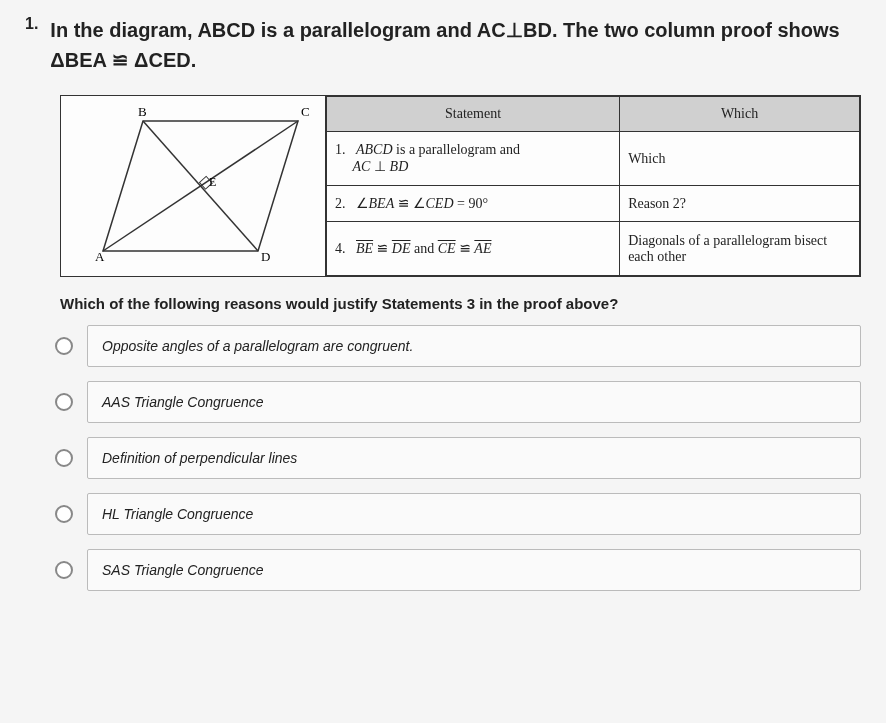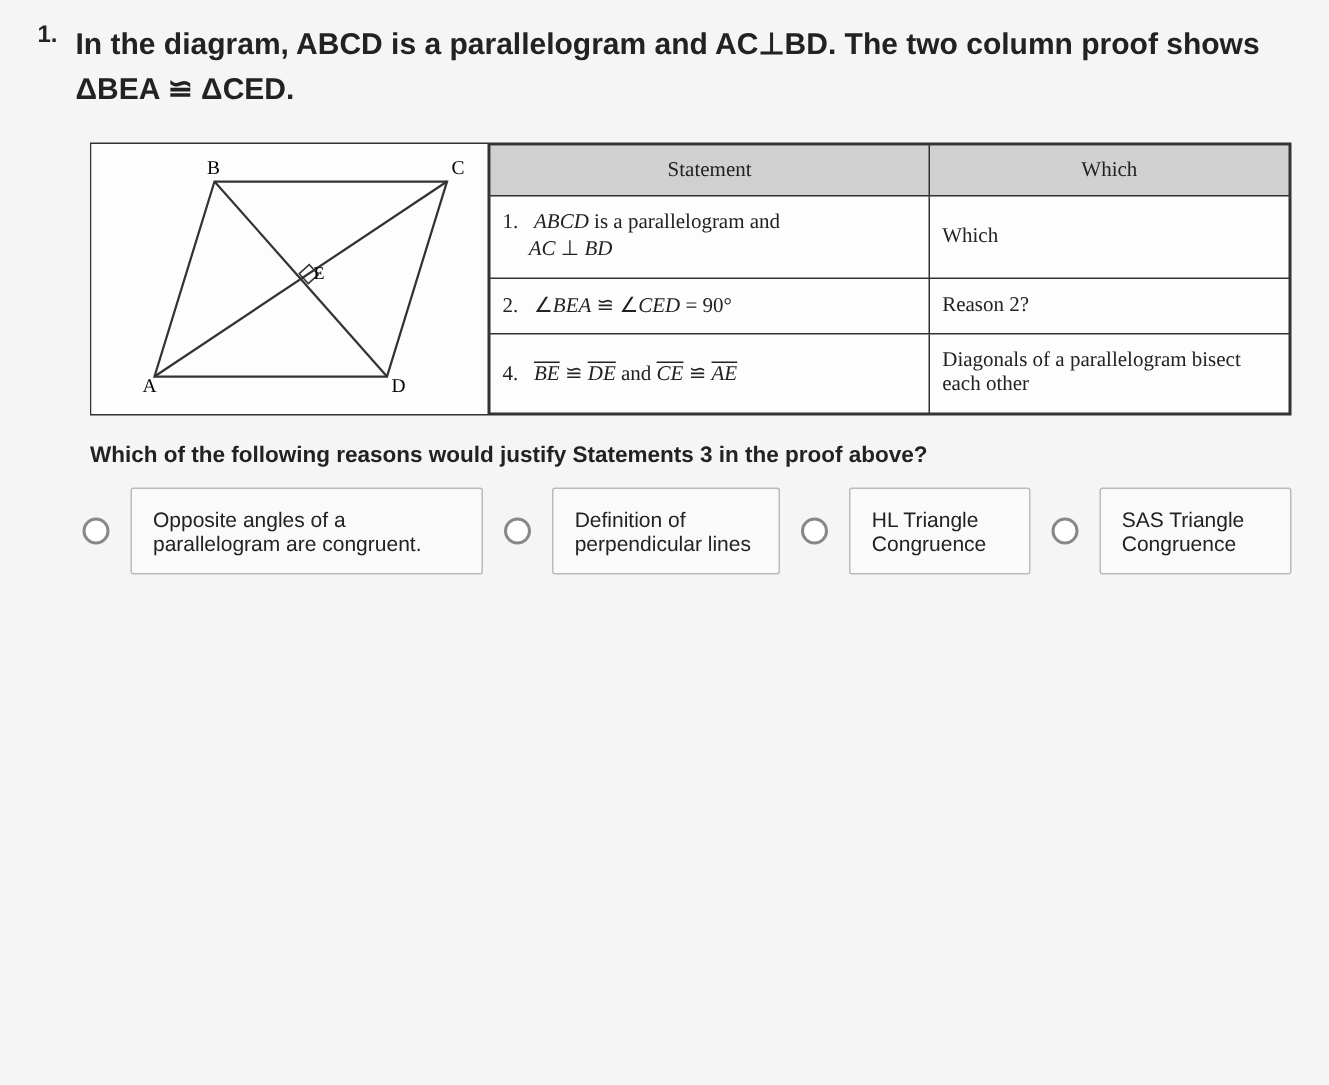--- a/index.html
+++ b/index.html
@@ -61,21 +61,23 @@
     .proof-table td:first-child { width: 55%; }
     .sub-question {
       margin-left: 35px;
       font-weight: bold;
       font-size: 15px;
       margin-bottom: 13px;
     }
     .options {
       margin-left: 30px;
       display: flex;
+      flex-direction: column;
       gap: 14px;
+      font-style: italic;
     }
     .option-row {
       display: flex;
       align-items: center;
       gap: 14px;
     }
     .radio {
       width: 18px;
       height: 18px;
       border: 2px solid #888;
@@ -154,20 +156,24 @@
 
 <div class="sub-question">Which of the following reasons would justify Statements 3 in the proof above?</div>
 
 <div class="options">
   <div class="option-row">
     <div class="radio"></div>
     <div class="option-box">Opposite angles of a parallelogram are congruent.</div>
   </div>
   <div class="option-row">
     <div class="radio"></div>
+    <div class="option-box">AAS Triangle Congruence</div>
+  </div>
+  <div class="option-row">
+    <div class="radio"></div>
     <div class="option-box">Definition of perpendicular lines</div>
   </div>
   <div class="option-row">
     <div class="radio"></div>
     <div class="option-box">HL Triangle Congruence</div>
   </div>
   <div class="option-row">
     <div class="radio"></div>
     <div class="option-box">SAS Triangle Congruence</div>
   </div>

